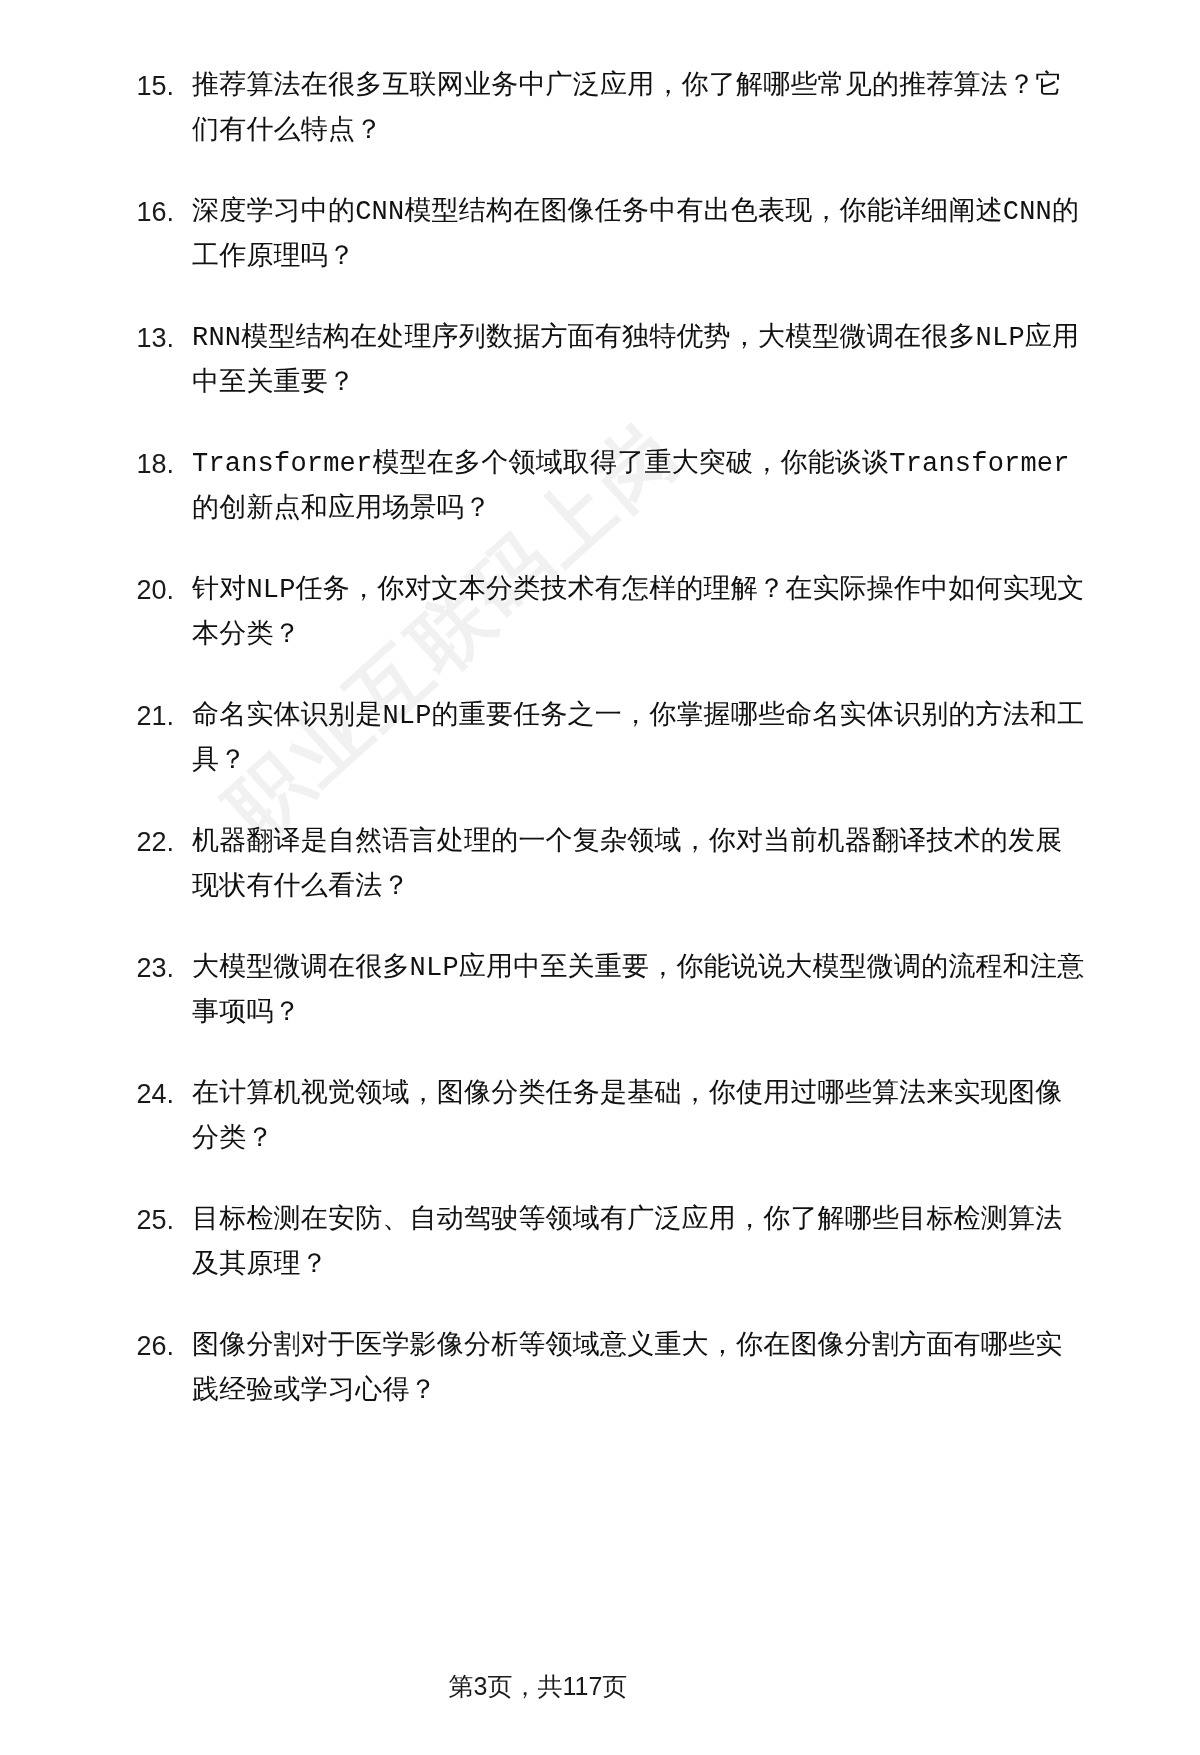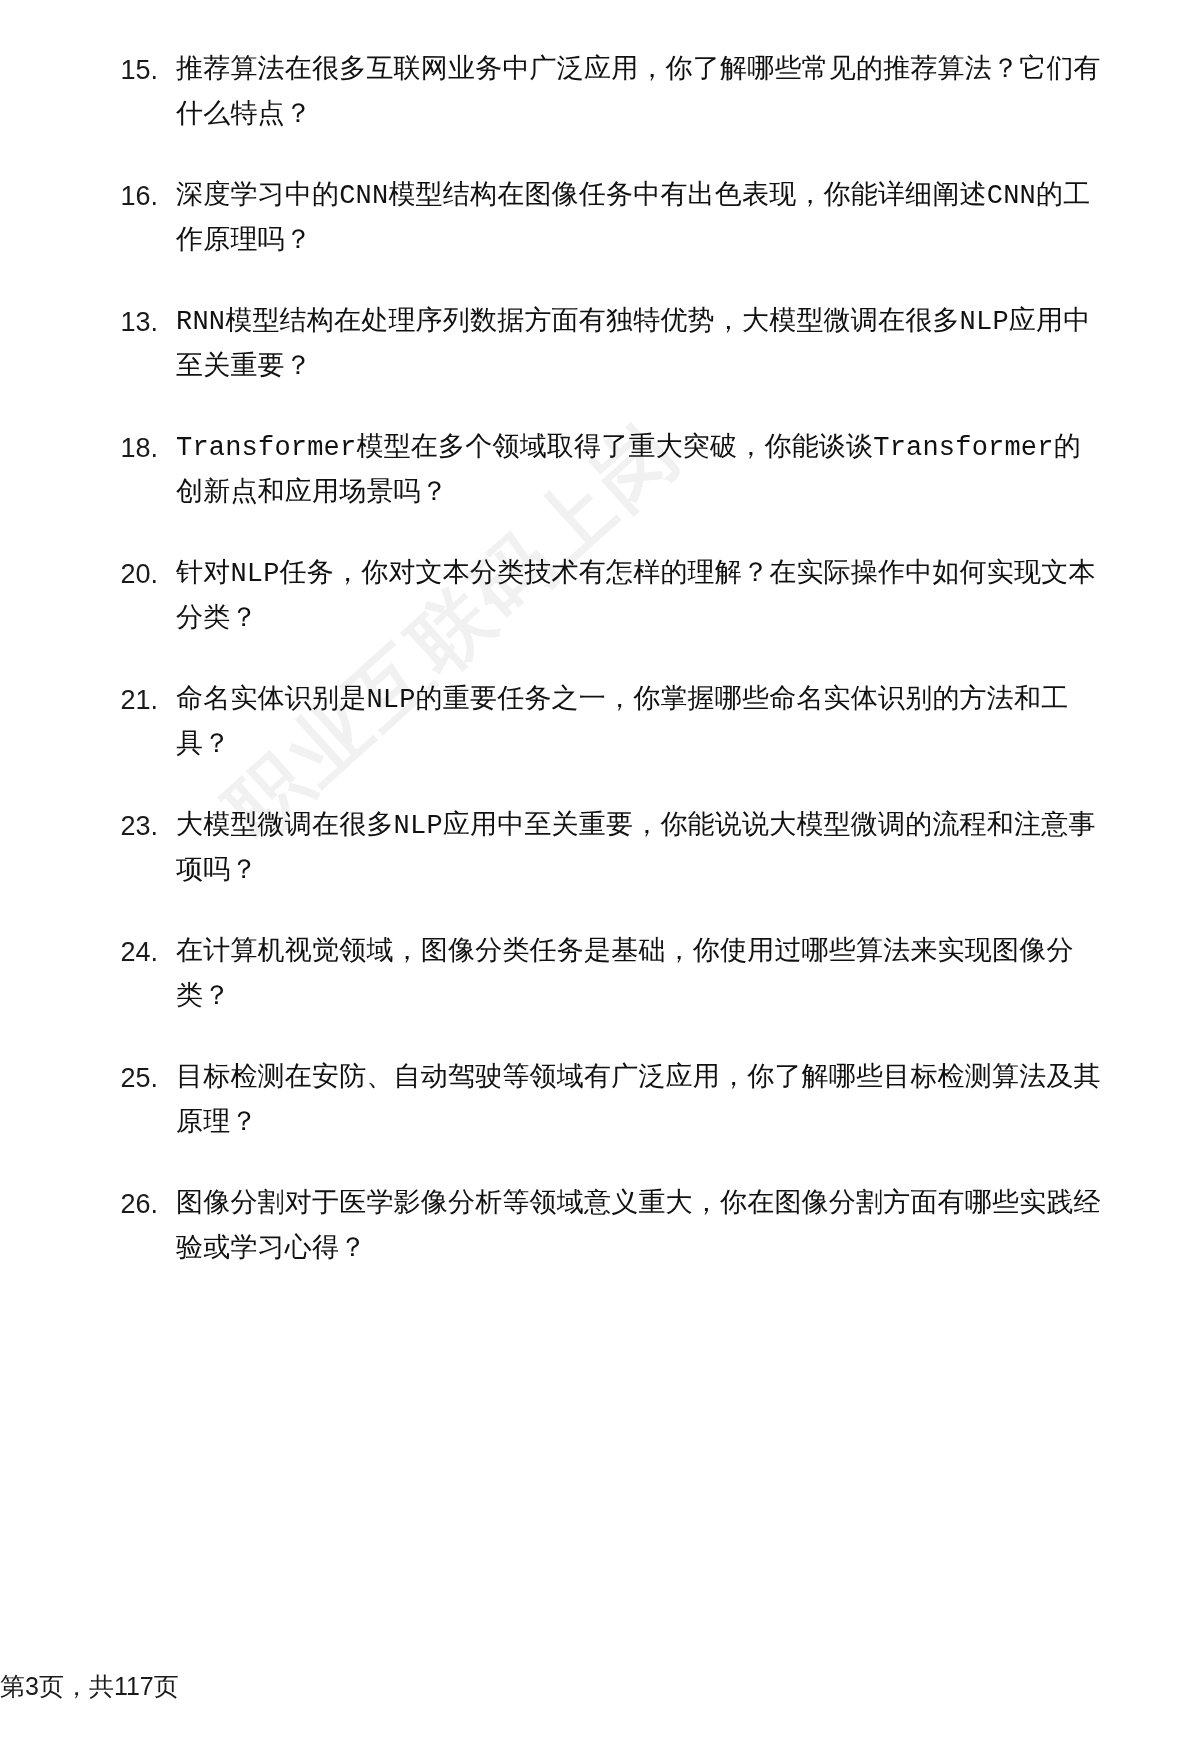--- a/index.html
+++ b/index.html
@@ -49,21 +49,21 @@
     font-family: "DejaVu Sans", "Liberation Sans", sans-serif;
   }
 
   .content {
     position: relative;
     z-index: 2;
   }
 
   .qa-list {
     list-style: none;
-    margin: 0;
+    margin: 16px;
     padding: 0;
   }
 
   .qa-item {
     display: flex;
     align-items: flex-start;
     margin-bottom: 36px;
   }
 
   .qa-num {
@@ -86,20 +86,21 @@
     letter-spacing: 0.2px;
     text-align: left;
     padding-left: 14px;
   }
 
   .footer {
     position: absolute;
     left: 0;
     bottom: 52px;
     width: 1076px;
+    text-align: center;
     font-size: 25px;
     color: #1a1a1a;
     z-index: 2;
     font-family: "Liberation Sans", "DejaVu Sans", sans-serif;
   }
 </style>
 </head>
 <body>
 
 <div class="page">
@@ -135,20 +136,24 @@
       <li class="qa-item">
         <span class="qa-num">20.</span>
         <span class="qa-text">针对NLP任务，你对文本分类技术有怎样的理解？在实际操作中如何实现文本分类？</span>
       </li>
 
       <li class="qa-item">
         <span class="qa-num">21.</span>
         <span class="qa-text">命名实体识别是NLP的重要任务之一，你掌握哪些命名实体识别的方法和工具？</span>
       </li>
 
+      <li class="qa-item">
+        <span class="qa-num">22.</span>
+        <span class="qa-text">机器翻译是自然语言处理的一个复杂领域，你对当前机器翻译技术的发展现状有什么看法？</span>
+      </li>
 
       <li class="qa-item">
         <span class="qa-num">23.</span>
         <span class="qa-text">大模型微调在很多NLP应用中至关重要，你能说说大模型微调的流程和注意事项吗？</span>
       </li>
 
       <li class="qa-item">
         <span class="qa-num">24.</span>
         <span class="qa-text">在计算机视觉领域，图像分类任务是基础，你使用过哪些算法来实现图像分类？</span>
       </li>

